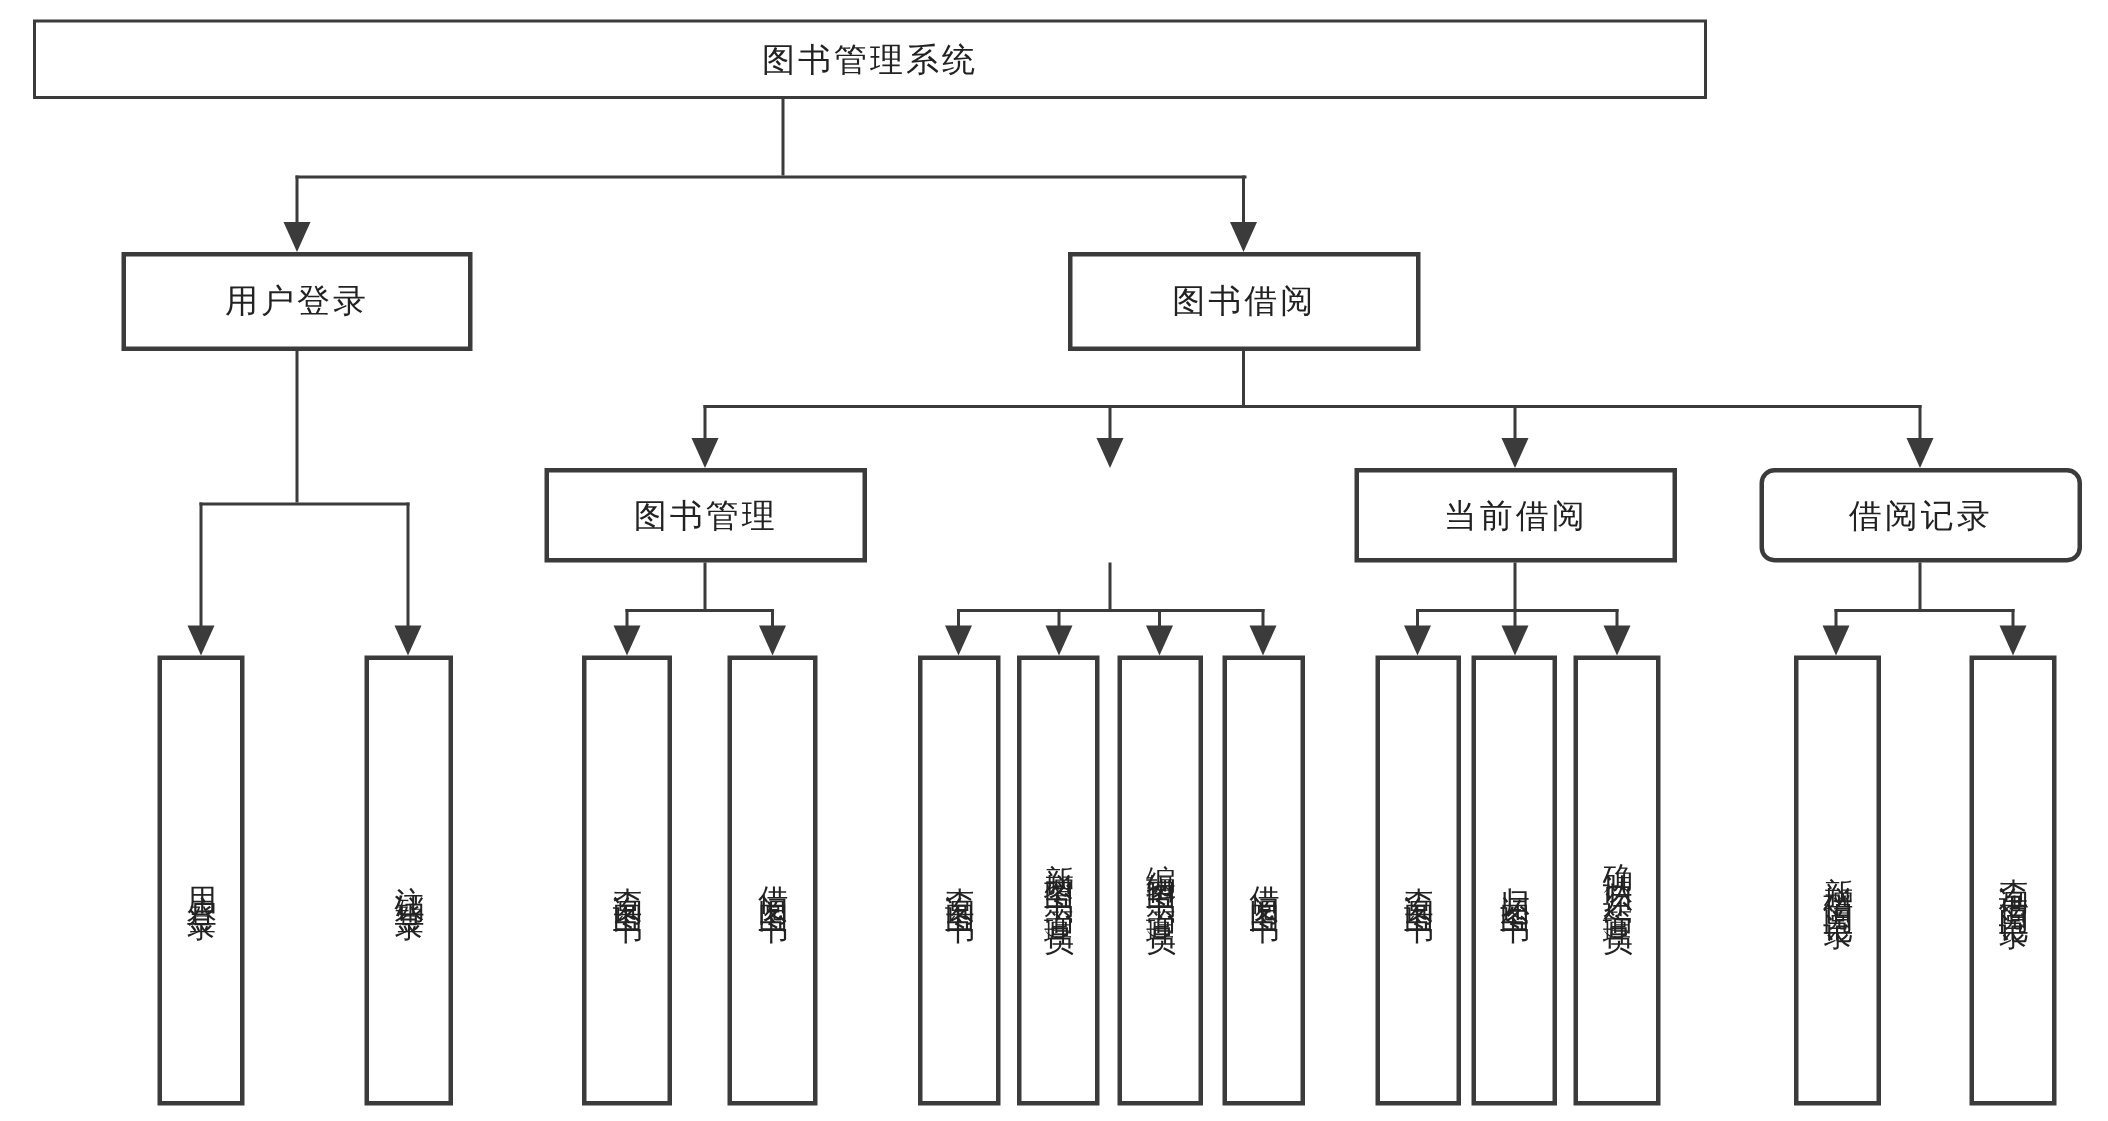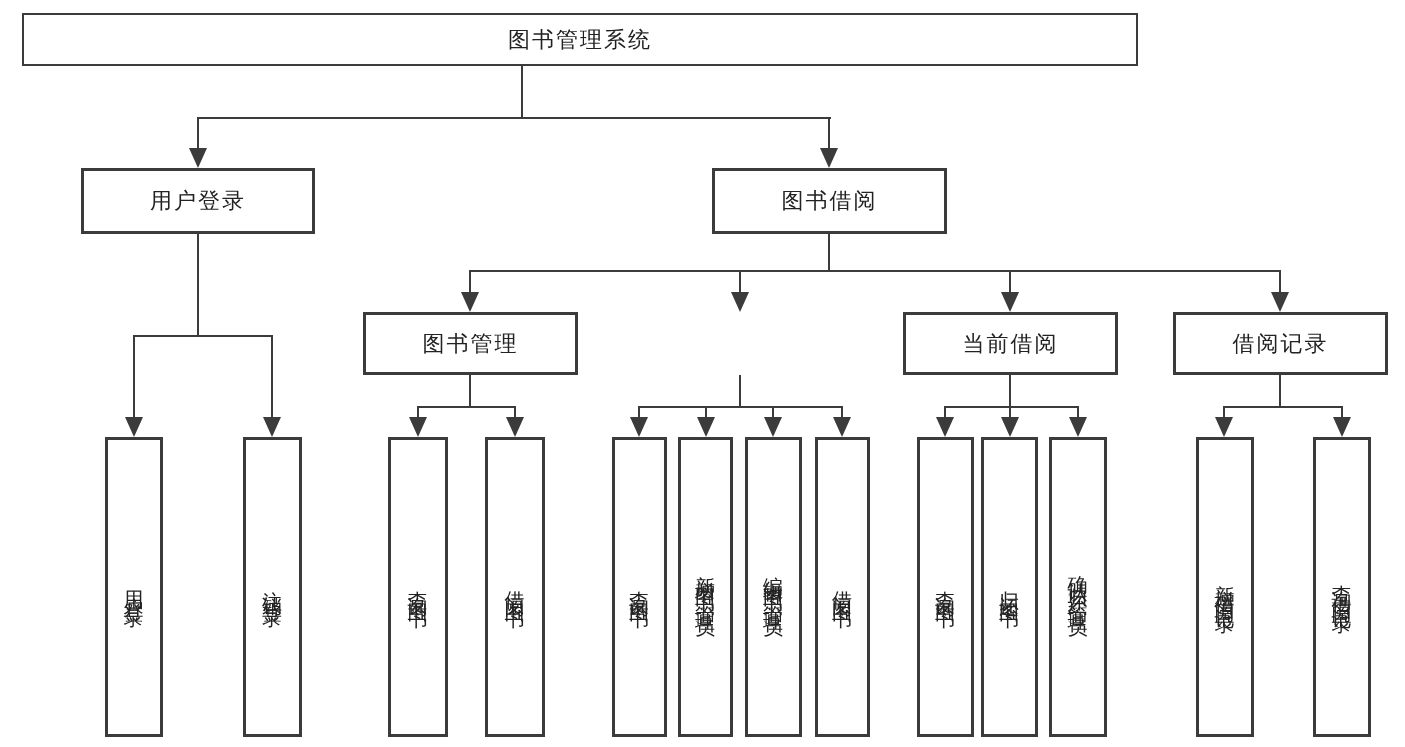--- a/index.html
+++ b/index.html
@@ -44,21 +44,21 @@
 
   <div class="hbox" style="left:363px;top:312px;width:215px;height:63px;">
     <span>图书管理</span>
   </div>
 
 
   <div class="hbox" style="left:903px;top:312px;width:215px;height:63px;">
     <span>当前借阅</span>
   </div>
 
-  <div class="hbox" style="left:1173px;top:312px;width:215px;height:63px;">
+  <div class="hbox" style="left:1173px;top:312px;width:215px;height:63px;border-radius:10px;">
     <span>借阅记录</span>
   </div>
 
   <div class="vbox" style="left:105px;top:437px;width:58px;height:300px;">
     <span class="vtext">用户登录</span>
   </div>
   <div class="vbox" style="left:243px;top:437px;width:59px;height:300px;">
     <span class="vtext">注销登录</span>
   </div>
 

